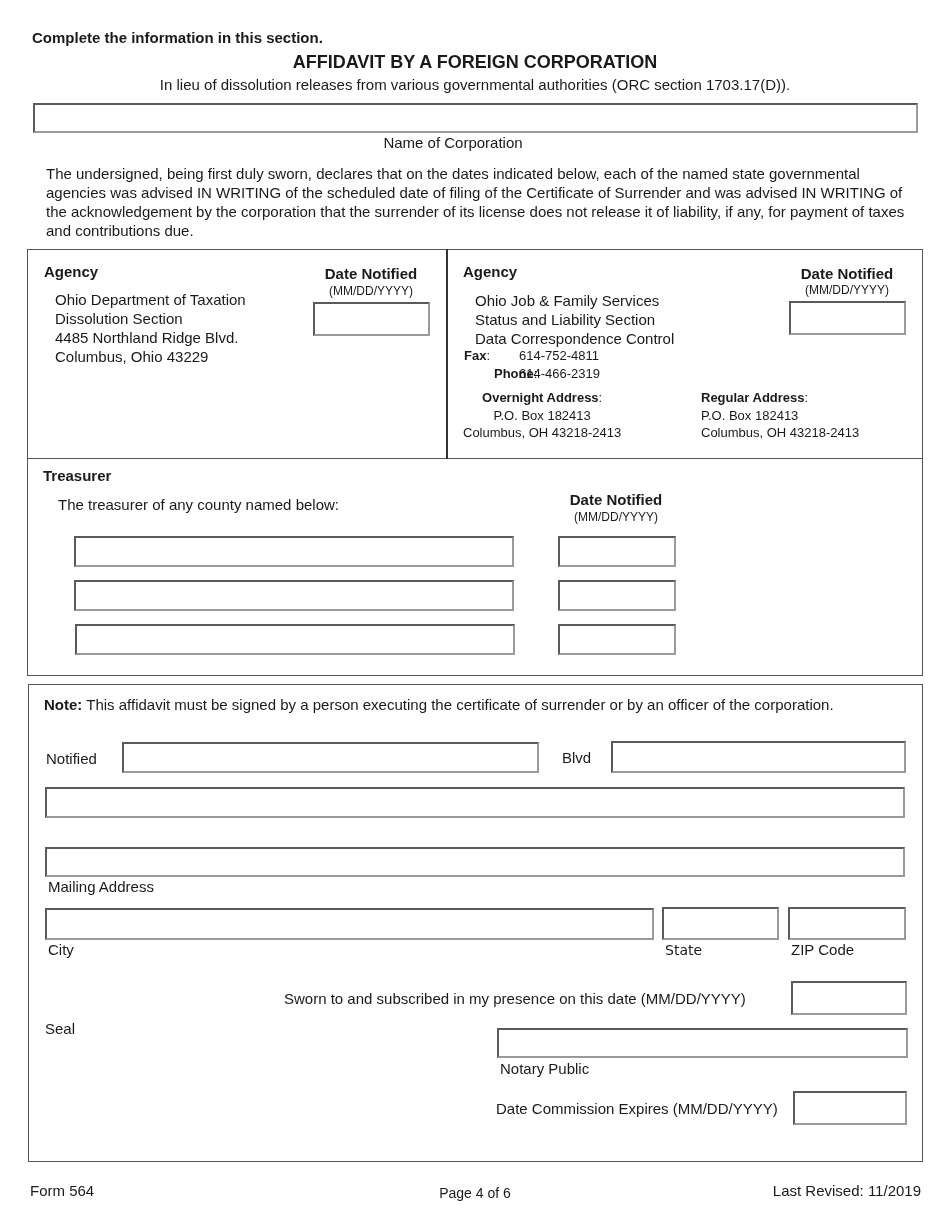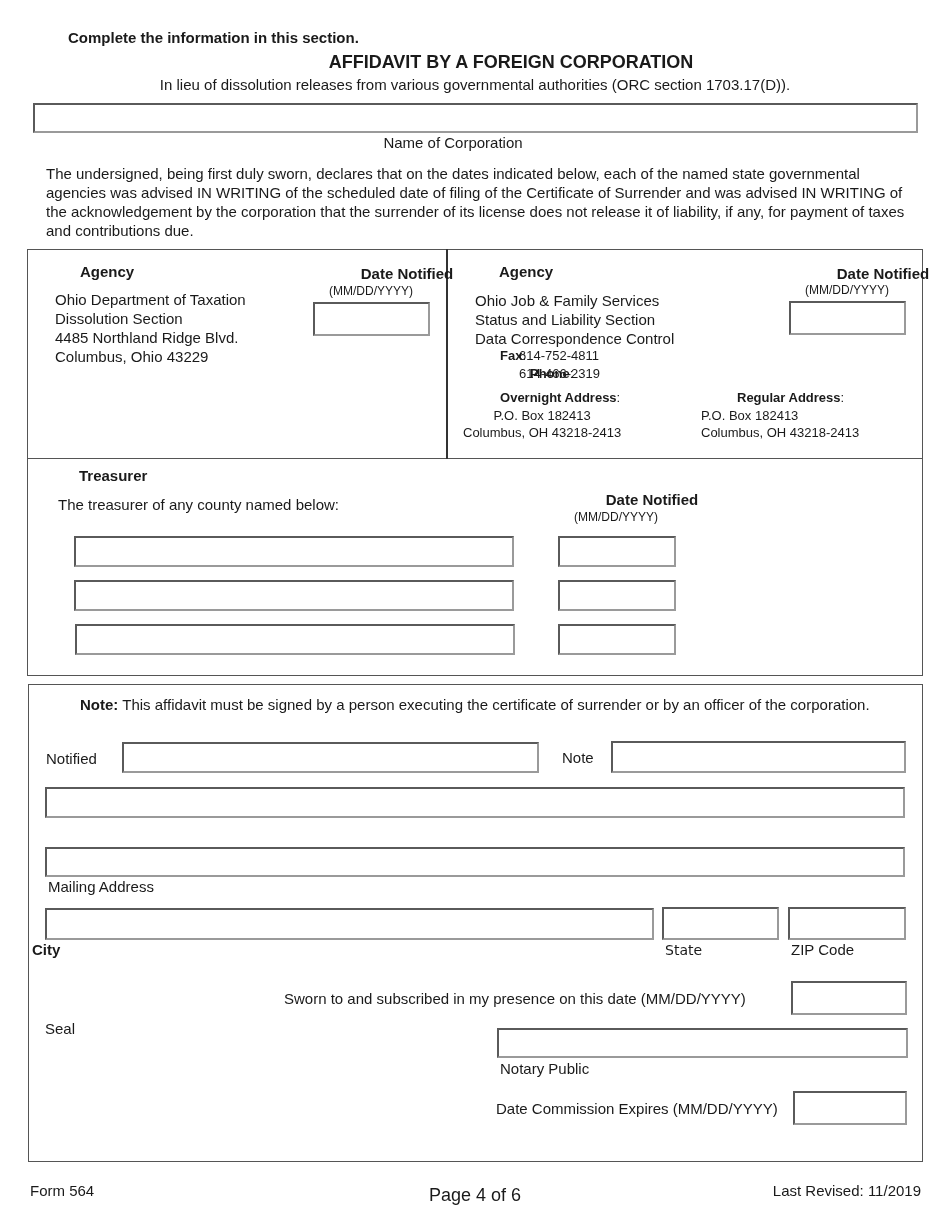--- a/index.html
+++ b/index.html
@@ -21,23 +21,23 @@
       outline: none;
       font-family: "Liberation Sans", sans-serif;
       font-size: 14px;
       padding: 0 4px;
       color: #111;
     }
     .frame {
       position: absolute;
       border: 1px solid #555555;
     }
-    .bold { font-weight: bold; margin-left: 36px; }
+    .bold { font-weight: bold; }
     .t15 { font-size: 15px; }
-    .t14 { font-size: 18px; }
+    .t14 { font-size: 14px; }
     .t13 { font-size: 13px; }
     .t12 { font-size: 12px; }
     .center { text-align: center; }
     .lines > div { line-height: 19px; margin-left: 11px; }
     .lines2 > div { line-height: 17.5px; }
     .alt-font { font-family: "DejaVu Sans", sans-serif; }
   </style>
 </head>
 <body>
 
@@ -107,31 +107,31 @@
 <input class="field" style="left: 75px; top: 624px; width: 440px; height: 31px;" value="">
 <input class="field" style="left: 558px; top: 624px; width: 118px; height: 31px;" value="">
 
 <div class="frame" style="left:28px; top:684px; width:895px; height:478px;"></div>
 <div class="abs t15" style="left:44px; top:696px;">
   <span class="bold">Note:</span><span> This affidavit must be signed by a person executing the certificate of surrender or by an officer of the corporation.</span>
 </div>
 
 <div class="abs t15" style="left:46px; top:750px;">Notified</div>
 <input class="field" style="left: 122px; top: 742px; width: 417px; height: 31px;" value="">
-<div class="abs t15" style="left:562px; top:749px;">Note</div>
+<div class="abs t15" style="left:562px; top:749px;">Blvd</div>
 <input class="field" style="left: 611px; top: 741px; width: 295px; height: 32px;" value="">
 
 <input class="field" style="left: 45px; top: 787px; width: 860px; height: 31px;" value="">
 <div class="abs t15" style="left:48px; top:843px;text-align:right;">Name</div>
 
 <input class="field" style="left: 45px; top: 847px; width: 860px; height: 30px;" value="">
 <div class="abs t15" style="left:48px; top:878px;">Mailing Address</div>
 
 <input class="field" style="left: 45px; top: 908px; width: 609px; height: 32px;" value="">
-<div class="abs t15" style="left:32px; top:941px;font-weight:bold;">City</div>
+<div class="abs t15" style="left:48px; top:941px;">City</div>
 <input class="field" style="left: 662px; top: 907px; width: 117px; height: 33px;" value="">
 <div class="abs alt-font" style="left:665px; top:942px; font-size:14px;">State</div>
 <input class="field" style="left: 788px; top: 907px; width: 118px; height: 33px;" value="">
 <div class="abs t15" style="left:791px; top:941px;">ZIP Code</div>
 
 <div class="abs t15" style="left:284px; top:990px;">Sworn to and subscribed in my presence on this date (MM/DD/YYYY)</div>
 <input class="field" style="left: 791px; top: 981px; width: 116px; height: 34px;" value="">
 
 <div class="abs t15" style="left:45px; top:1020px;">Seal</div>
 

